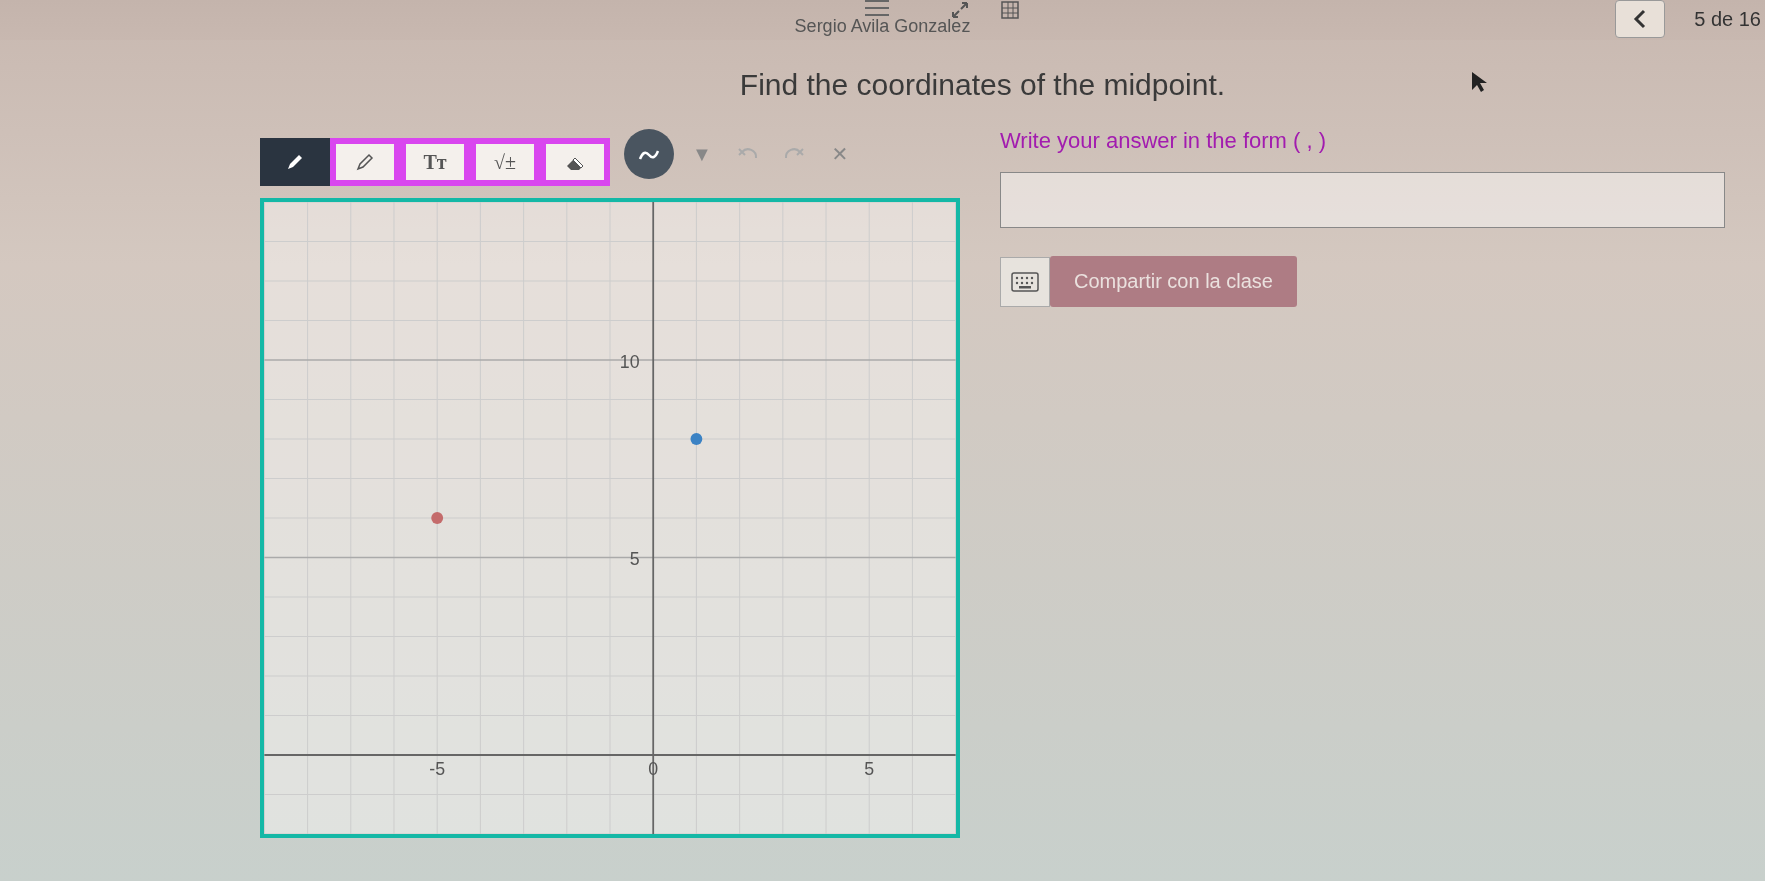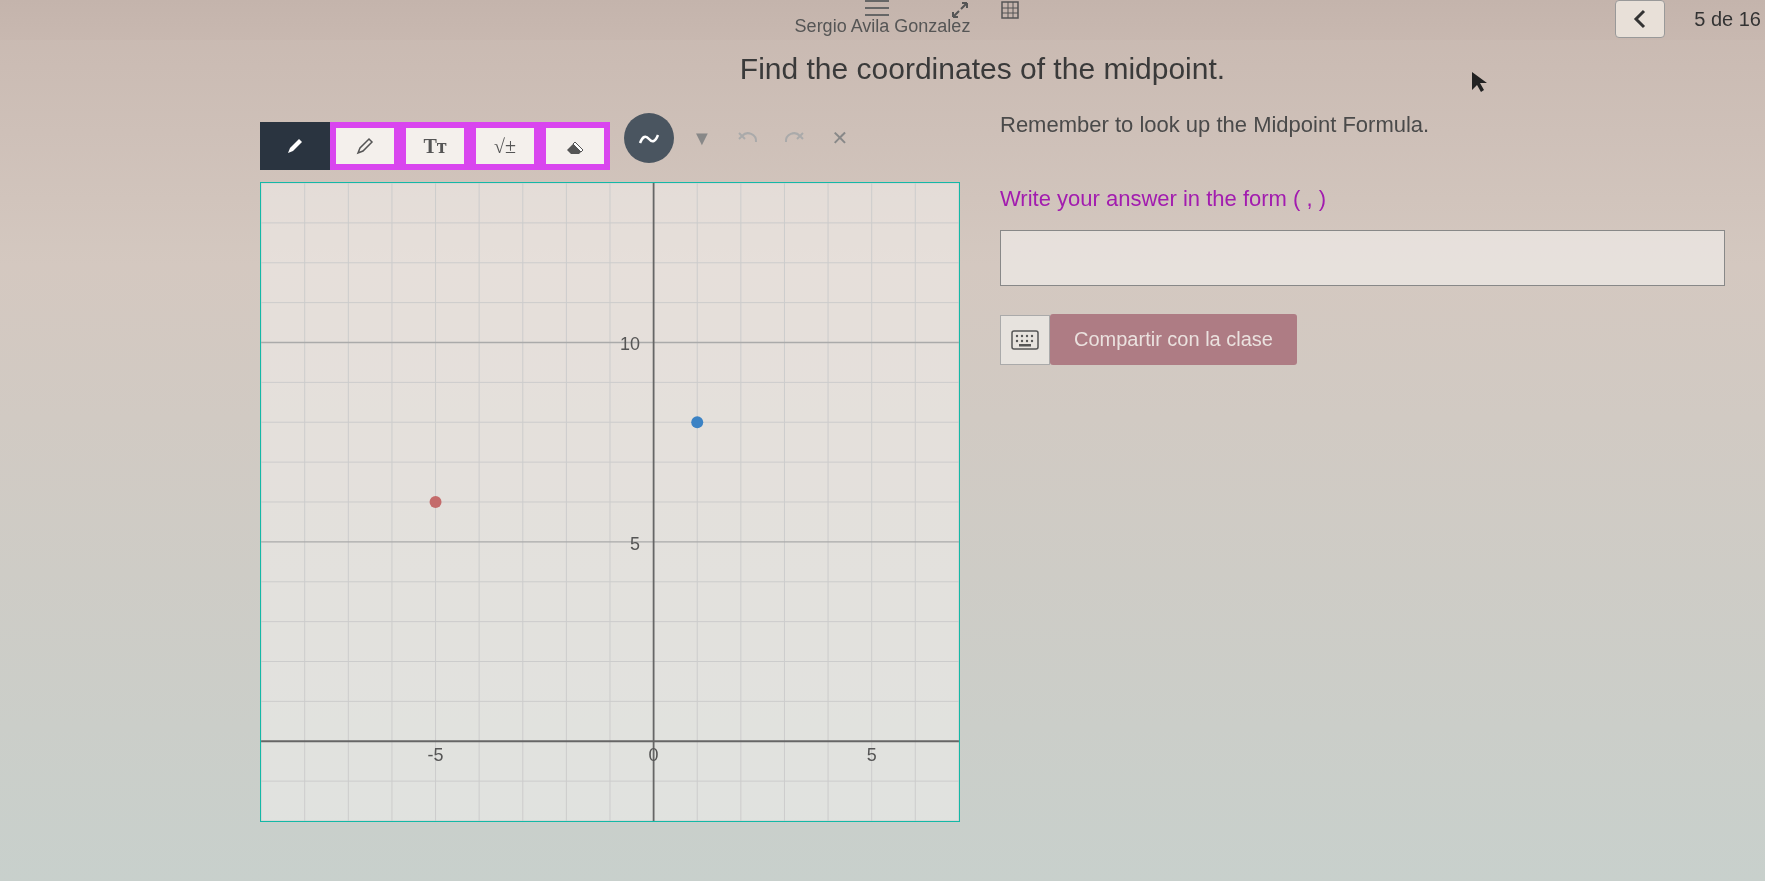--- a/index.html
+++ b/index.html
@@ -43,21 +43,21 @@
       display: flex; align-items: center; justify-content: center;
       font-size: 20px; font-weight: bold; color: #333;
       border-radius: 4px;
     }
     .page-counter { color: #333; font-size: 20px; margin-right: 4px; white-space: nowrap; }
 
     .main-title {
       text-align: center;
       font-size: 30px;
       color: #3a3a3a;
-      margin-top: 12px;
+      margin-top: 28px;
       margin-left: 200px;
     }
 
     .content-area {
       display: flex;
       margin-top: 20px;
       padding: 0 40px 0 260px;
       gap: 40px;
     }
 
@@ -91,21 +91,21 @@
       width: 36px; height: 36px;
       display: flex; align-items: center; justify-content: center;
       color: #888;
       margin-left: 10px;
       font-size: 20px;
     }
 
     .graph-container {
       width: 700px; height: 640px;
       background: rgba(248,246,244,0.5);
-      border: 1px solid #14b8a6;
+      border: 4px solid #14b8a6;
       position: relative;
     }
     .graph-svg { width: 100%; height: 100%; }
 
     .right-panel {
       flex: 1;
       padding-top: 6px;
     }
     .hint-text {
       font-size: 22px;
@@ -285,21 +285,20 @@
         <text x="393.75" y="580" fill="#555" font-size="18" text-anchor="middle">0</text>
         <text x="612.5" y="580" fill="#555" font-size="18" text-anchor="middle">5</text>
 
         <circle cx="437.5" cy="240" r="6" fill="#3b82c4"></circle>
         <circle cx="175" cy="320" r="6" fill="#c46b6b"></circle>
       </svg>
     </div>
   </div>
 
   <div class="right-panel">
-    <div class="hint-text">Remember to look up the Midpoint Formula.</div>
     <div class="form-hint">Write your answer in the form (   ,    )</div>
     <input type="text" class="answer-input" placeholder="" style="">
     <div class="answer-row">
       <div class="keyboard-btn">
         <svg width="28" height="20" viewBox="0 0 28 20">
           <rect x="1" y="1" width="26" height="18" rx="2" fill="none" stroke="#555" stroke-width="1.5"></rect>
           <circle cx="6" cy="6" r="1.2" fill="#555"></circle>
             <circle cx="11" cy="6" r="1.2" fill="#555"></circle>
             <circle cx="16" cy="6" r="1.2" fill="#555"></circle>
             <circle cx="21" cy="6" r="1.2" fill="#555"></circle>

